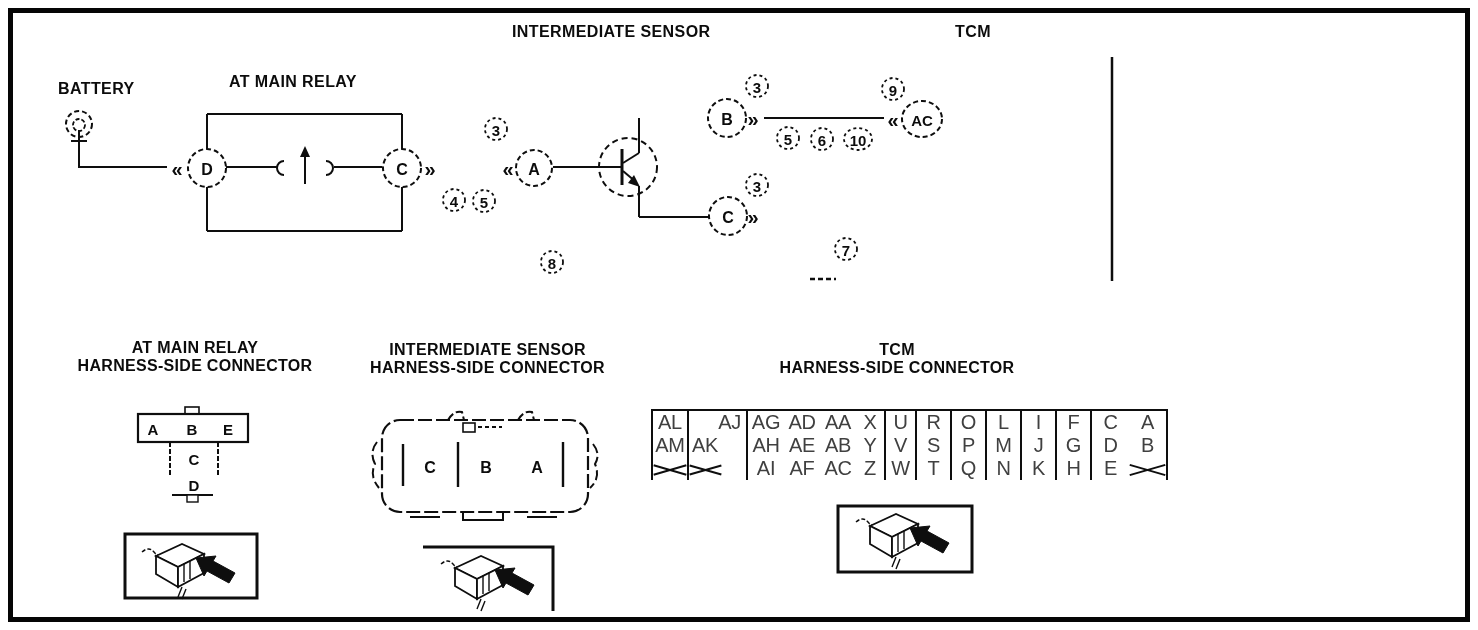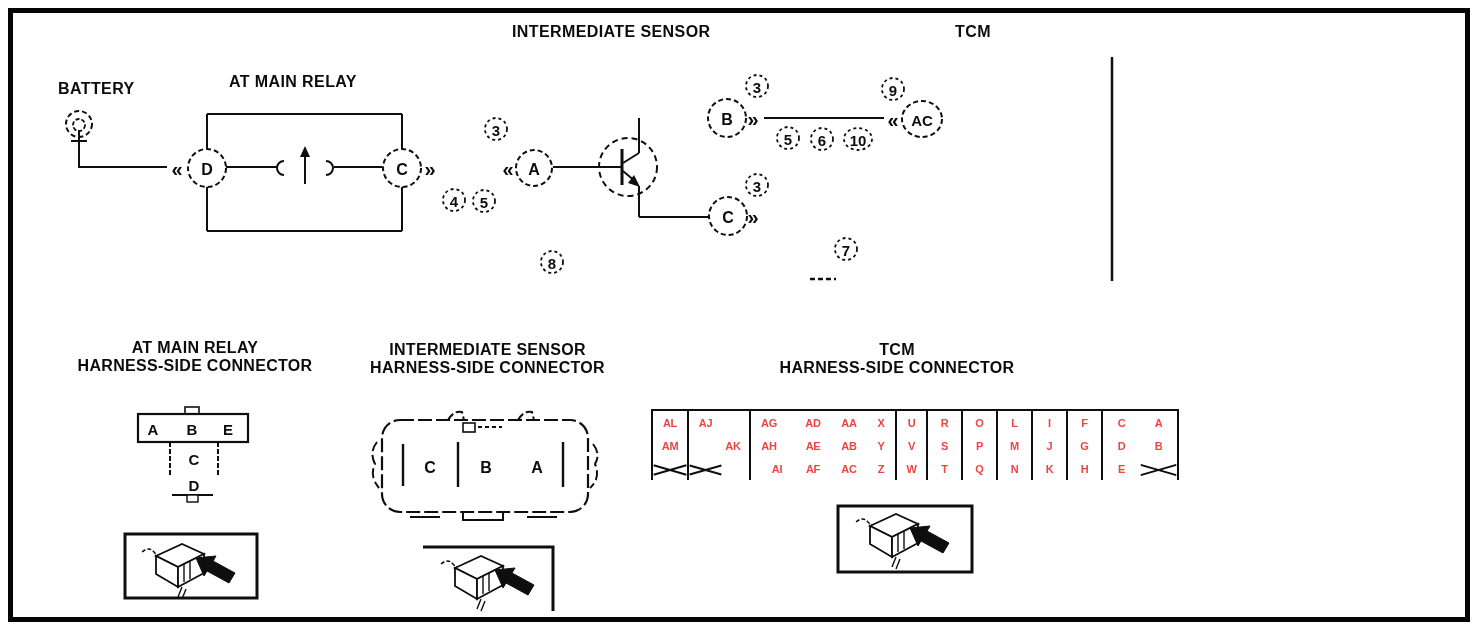--- a/index.html
+++ b/index.html
@@ -9,21 +9,21 @@
   .lbl{position:absolute;font-weight:bold;font-size:16px;letter-spacing:.4px;white-space:nowrap;color:#0c0c0c;}
   .ctitle{position:absolute;font-weight:bold;font-size:16px;letter-spacing:.3px;text-align:center;line-height:18px;color:#0c0c0c;}
   svg{position:absolute;left:0;top:0;}
   svg text{font-family:"Liberation Sans",sans-serif;font-weight:bold;fill:#0c0c0c;}
   .tline{stroke:#0e0e0e;stroke-width:2;fill:none;}
   
   .tcm-table{position:absolute;left:651px;top:409px;display:flex;border-top:2px solid #0e0e0e;border-left:2px solid #0e0e0e;background:#fff;}
   .tgroup{display:flex;border-right:2px solid #0e0e0e;}
   .tcol{display:flex;flex-direction:column;}
   .tcell{height:23px;display:flex;align-items:center;justify-content:center;
-         font-weight:bold;font-size:11px;letter-spacing:-0.3px;color:#ef4444;position:relative;}
+         font-weight:normal;font-size:20px;letter-spacing:-0.3px;color:#404040;position:relative;}
   .tcell.cross i{position:absolute;left:0;right:0;top:50%;height:2px;background:#0e0e0e;display:block;}
   .tcell.cross i:first-child{transform:rotate(16deg);}
   .tcell.cross i:last-child{transform:rotate(-16deg);}
 </style>
 </head>
 <body>
 
 <div class="canvas">
   <div class="outer-border"></div>
 
@@ -51,33 +51,33 @@
           <div class="tcell" style="width: 34px;">AL</div>
           <div class="tcell" style="width: 34px; text-align: center;">AM</div>
           <div class="tcell cross" style="width: 34px;">
             <i></i>
             <i></i>
           </div>
         </div>
       </div>
       <div class="tgroup">
         <div class="tcol">
-          <div class="tcell" style="width: 33px;">AJ</div>
-          <div class="tcell" style="width: 32px; margin-left: 28px;">AK</div>
+          <div class="tcell" style="width: 33px; padding-left: 24px;">AJ</div>
+          <div class="tcell" style="width: 32px;">AK</div>
           <div class="tcell cross" style="width: 33px;">
             <i></i>
             <i></i>
           </div>
         </div>
       </div>
       <div class="tgroup">
         <div class="tcol">
           <div class="tcell" style="width: 36px;">AG</div>
           <div class="tcell" style="width: 36px;">AH</div>
-          <div class="tcell" style="width: 36px; padding-left: 8px;">AI</div>
+          <div class="tcell" style="width: 36px;">AI</div>
         </div>
         <div class="tcol">
           <div class="tcell" style="width: 36px;">AD</div>
           <div class="tcell" style="width: 36px;">AE</div>
           <div class="tcell" style="width: 36px;">AF</div>
         </div>
         <div class="tcol">
           <div class="tcell" style="width: 36px;">AA</div>
           <div class="tcell" style="width: 36px;">AB</div>
           <div class="tcell" style="width: 36px;">AC</div>

